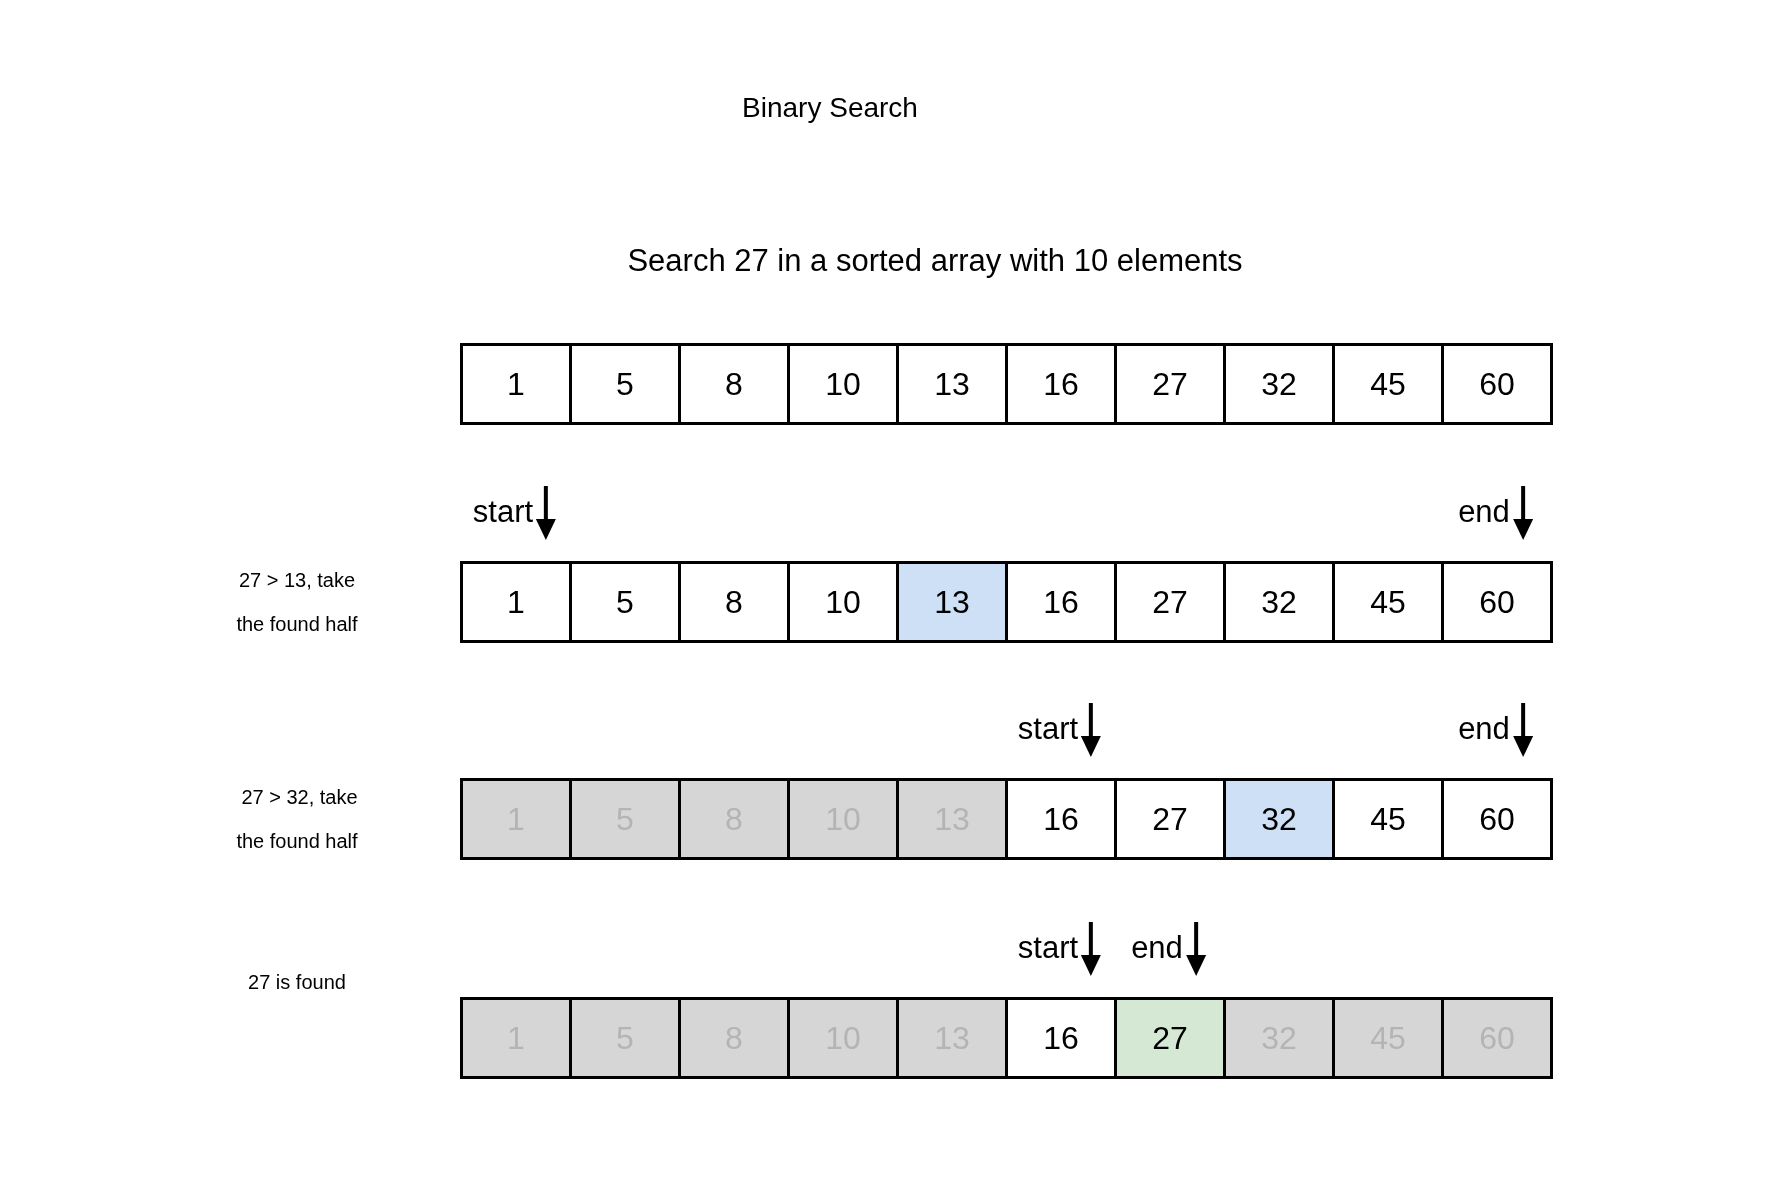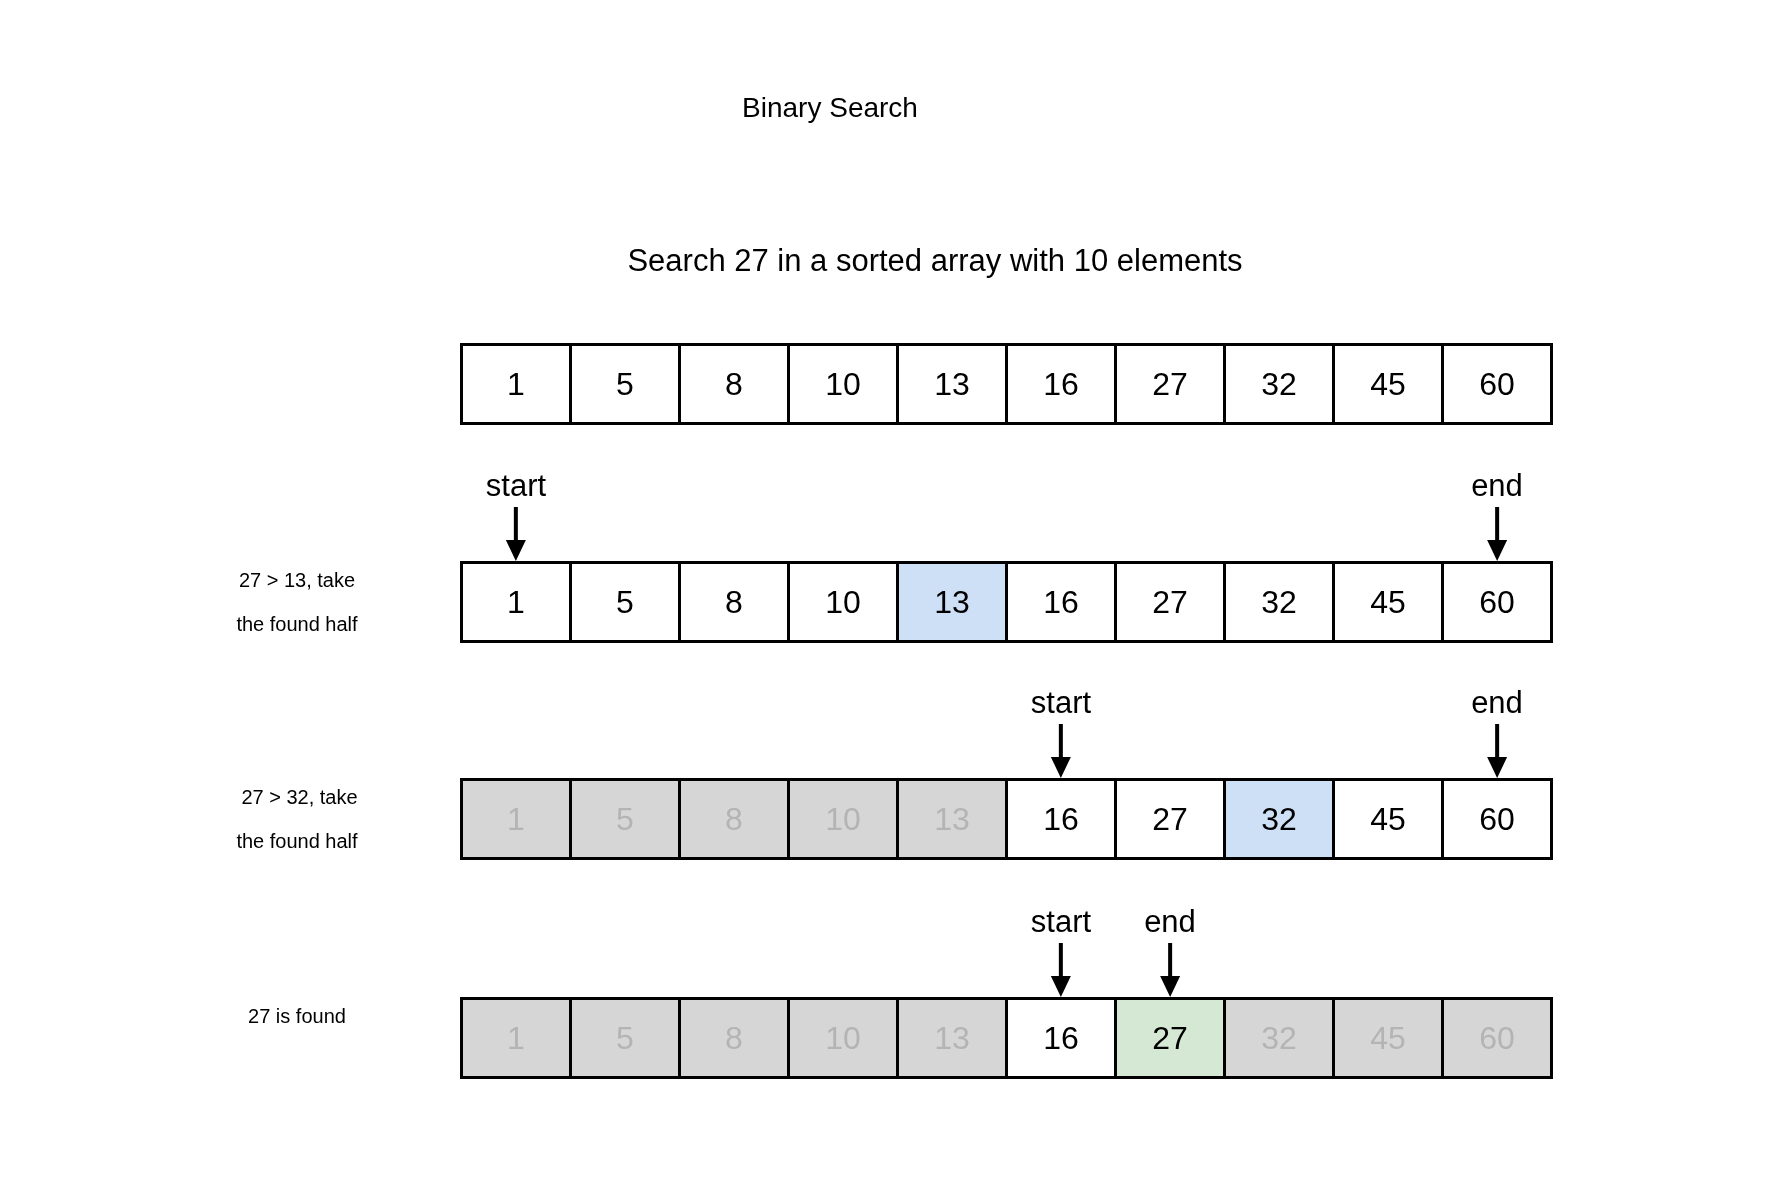--- a/index.html
+++ b/index.html
@@ -58,21 +58,21 @@
     text-align: center;
     font-size: 20px;
     line-height: 44px;
     white-space: nowrap;
   }
 
   .pointer {
     position: absolute;
     transform: translateX(-50%);
     display: flex;
-    flex-direction: column;
+    flex-direction: row;
     align-items: center;
     justify-content: flex-end;
   }
   .pointer-label {
     font-size: 31px;
     line-height: 38px;
     margin-bottom: 2px;
   }
   .arrow-icon { display: block; }
 </style>
@@ -148,21 +148,21 @@
         <div class="cell dim">5</div>
         <div class="cell dim">8</div>
         <div class="cell dim">10</div>
         <div class="cell dim">13</div>
         <div class="cell">16</div>
         <div class="cell">27</div>
         <div class="cell mid">32</div>
         <div class="cell">45</div>
         <div class="cell">60</div>
       </div>
-      <div class="side-label" style="left: 297px; top: 1016px;">
+      <div class="side-label" style="left: 297px; top: 982px;">
         <div>27 is found</div>
       </div>
       <div class="pointer" style="left: 1061px; top: 901px; height: 96px;">
         <span class="pointer-label">start</span>
         <svg width="26" height="54" class="arrow-icon">
           <line x1="13" y1="0" x2="13" y2="36" stroke="#000000" stroke-width="4"></line>
           <polygon points="3,33 23,33 13,54" fill="#000000"></polygon>
         </svg>
       </div>
       <div class="pointer" style="left: 1170px; top: 901px; height: 96px;">

